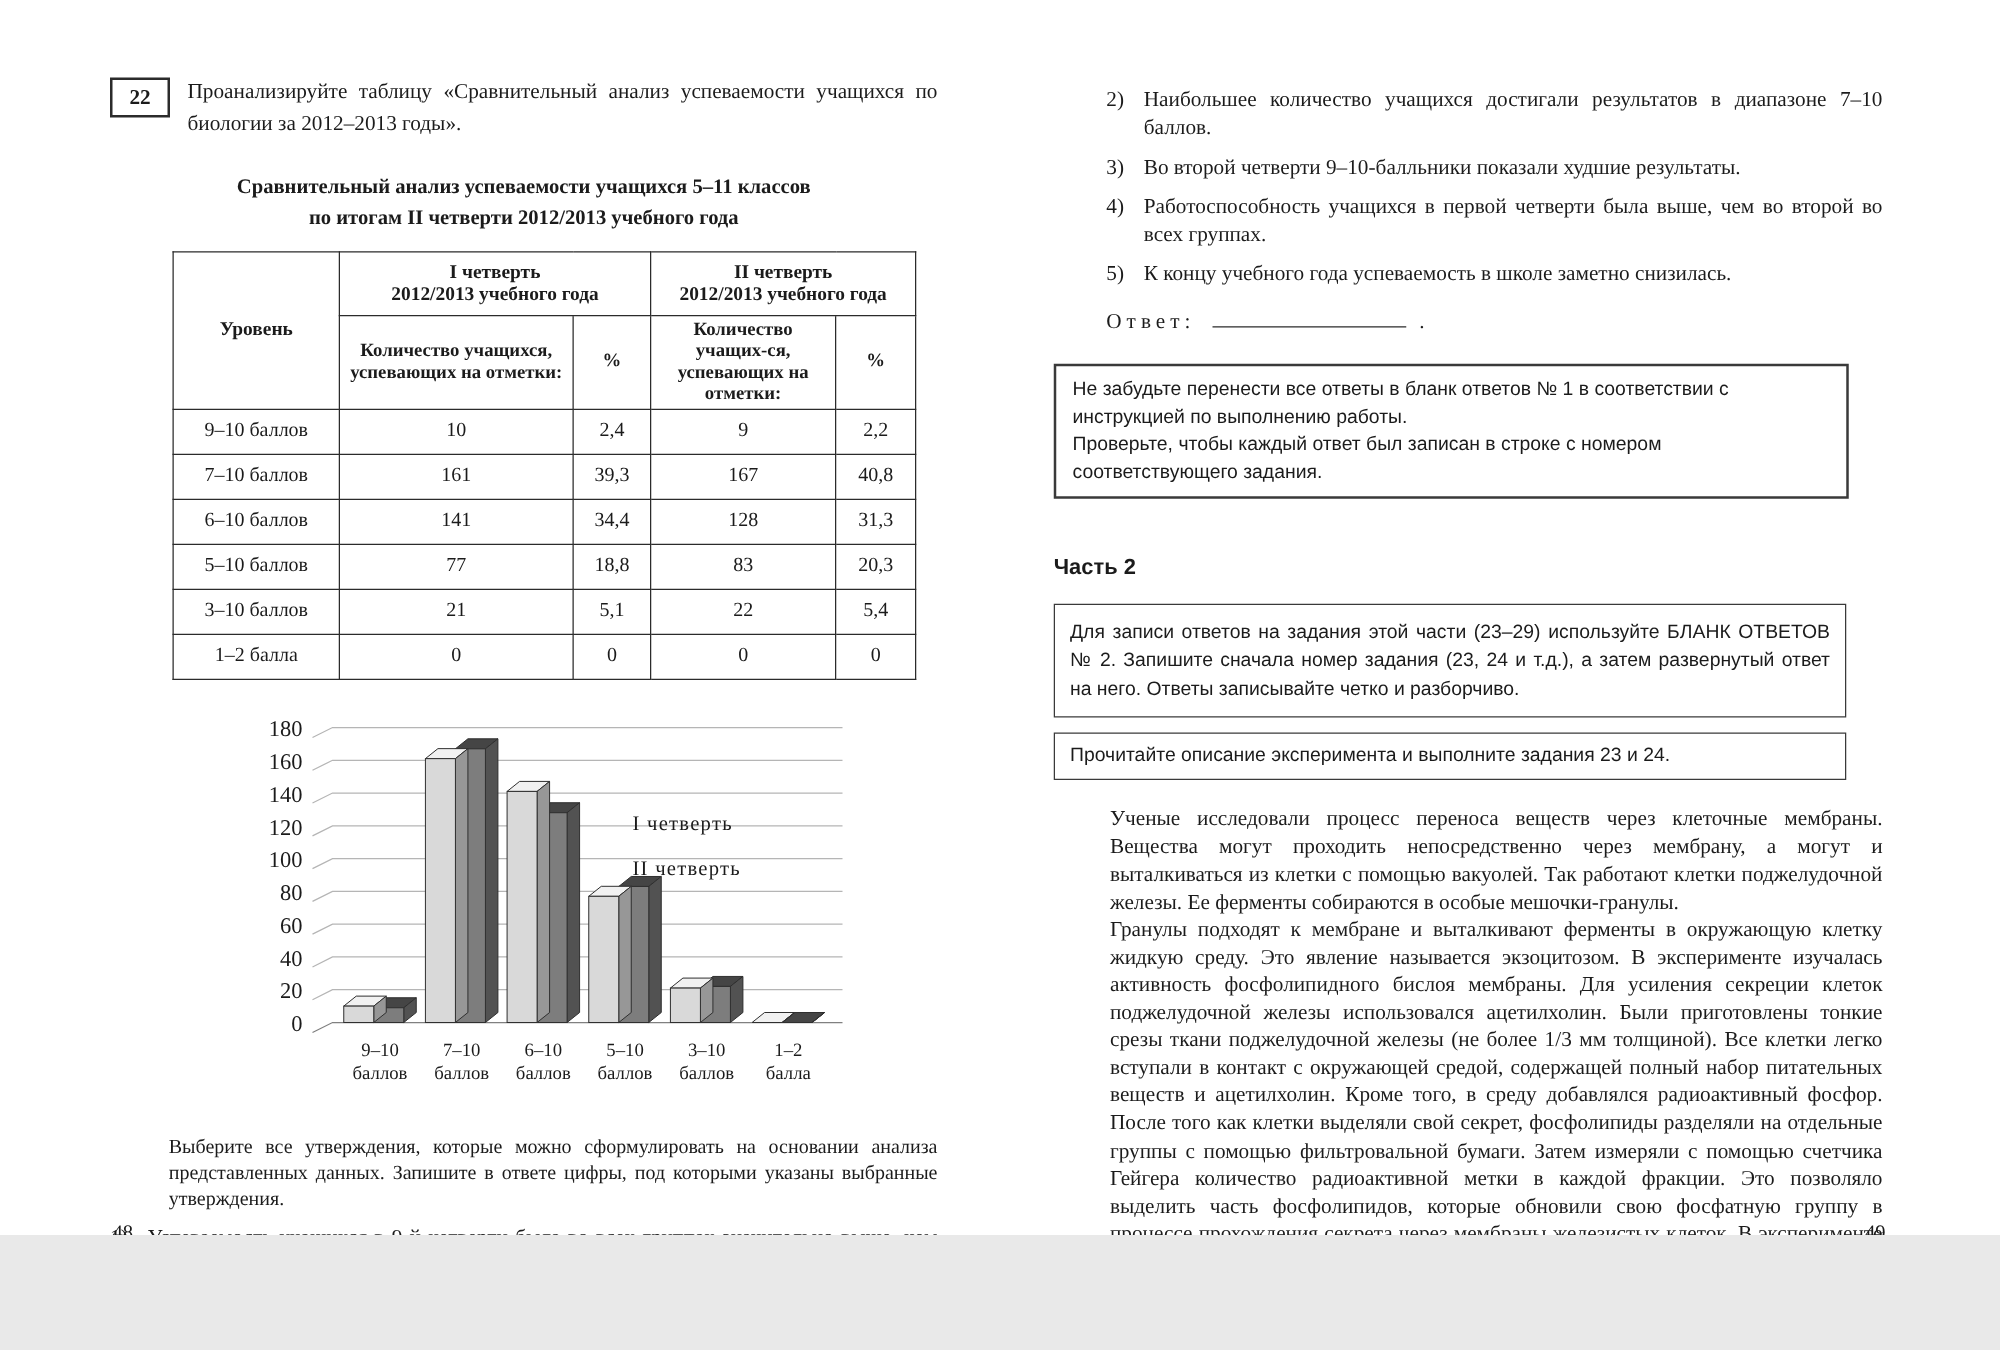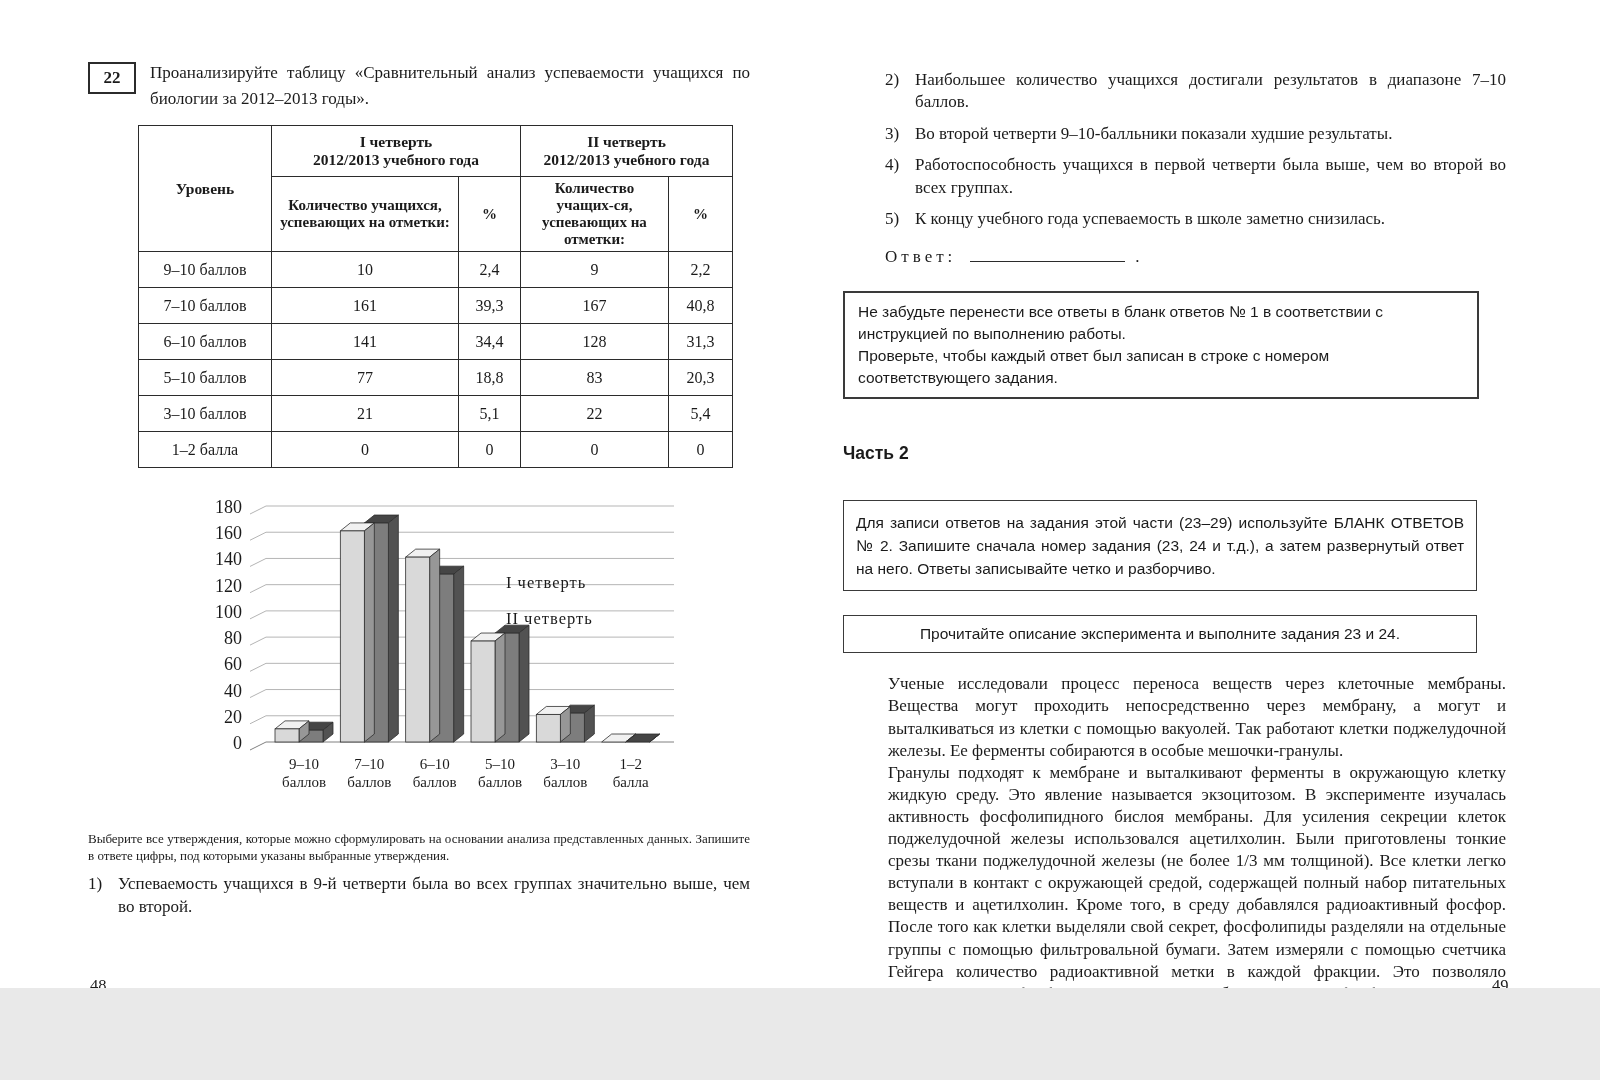--- a/index.html
+++ b/index.html
@@ -13,39 +13,39 @@
   .task-text{font-size:17px;line-height:1.5;text-align:justify;}
   .table-title{margin-top:26px;text-align:center;font-weight:bold;font-size:16.5px;line-height:1.5;}
   table.analysis{margin-top:14px;margin-left:50px;border-collapse:collapse;width:594px;
                  font-size:15px;table-layout:fixed;}
   table.analysis th,table.analysis td{border:1px solid #2b2b2b;text-align:center;
                  vertical-align:middle;padding:3px 5px;}
   table.analysis tr.h1 th{height:44px;font-size:15.5px;}
   table.analysis tr.h2 th{height:64px;font-size:15px;}
   table.analysis tbody td{height:29px;font-size:16px;text-align:center;}
   .chart-wrap{margin-top:24px;margin-left:84px;}
-  .instruction{margin-top:16px;font-size:13px;line-height:1.32;text-align:justify;}
+  .instruction{margin-top:16px;font-size:16px;line-height:1.32;text-align:justify;margin-left:47px;}
   .statement{display:flex;margin-top:9px;font-size:17px;line-height:1.32;}
   .st-num{flex:none;width:30px;}
   .st-text{text-align:justify;flex:1;}
   
   .page-right{position:absolute;left:843px;top:60px;width:665px;}
   .statements{margin-left:42px;width:621px;}
   .answer-row{margin-left:42px;margin-top:16px;font-size:17px;}
   .answer-label{letter-spacing:4px;}
   .answer-blank{display:inline-block;width:155px;border-bottom:1.5px solid #2b2b2b;
                 height:14px;margin:0 10px 0 14px;}
   .notice-box{margin-top:24px;width:606px;border:2px solid #3a3a3a;padding:8px 13px;
               font-family:"Liberation Sans", sans-serif;font-size:15.5px;line-height:1.42;}
   .part2{margin-top:44px;text-align:left;font-family:"Liberation Sans", sans-serif;
          font-weight:bold;font-size:17.5px;}
-  .boxA{margin-top:36px;width:608px;border:1.5px solid #3a3a3a;padding:10px 12px;
+  .boxA{margin-top:19px;width:608px;border:1.5px solid #3a3a3a;padding:10px 12px;
         font-family:"Liberation Sans", sans-serif;font-size:15.5px;line-height:1.5;text-align:justify;}
-  .boxB{margin-top:24px;width:608px;border:1.5px solid #3a3a3a;padding:9px 12px;
-        font-family:"Liberation Sans", sans-serif;font-size:15.5px;text-align:center;}
+  .boxB{margin-top:12px;width:608px;border:1.5px solid #3a3a3a;padding:9px 12px;
+        font-family:"Liberation Sans", sans-serif;font-size:15.5px;text-align:left;}
   .main-text{margin-top:20px;margin-left:45px;width:618px;font-size:17px;line-height:1.3;
              text-align:justify;}
   .main-text p{margin:0;}
   
   .pageno{position:absolute;top:976px;font-size:16.5px;text-decoration:underline;}
   .pageno-left{left:90px;}
   .pageno-right{left:1492px;}
   svg text{font-family:"Liberation Serif", serif;fill:#1b1b1b;}
 </style>
 </head>
@@ -53,20 +53,24 @@
 
 <div class="spread">
 
   <div class="page-left">
 
     <div class="task-row">
       <div class="task-num">22</div>
       <div class="task-text">Проанализируйте таблицу «Сравнительный анализ успеваемости учащихся по биологии за 2012–2013 годы».</div>
     </div>
 
+    <div class="table-title">
+      <div>Сравнительный анализ успеваемости учащихся 5–11 классов</div>
+      <div>по итогам II четверти 2012/2013 учебного года</div>
+    </div>
 
     <table class="analysis">
       <colgroup>
         <col style="width:133px">
           <col style="width:187px">
           <col style="width:62px">
         <col style="width:148px">
           <col style="width:64px">
       </colgroup>
       <thead>

